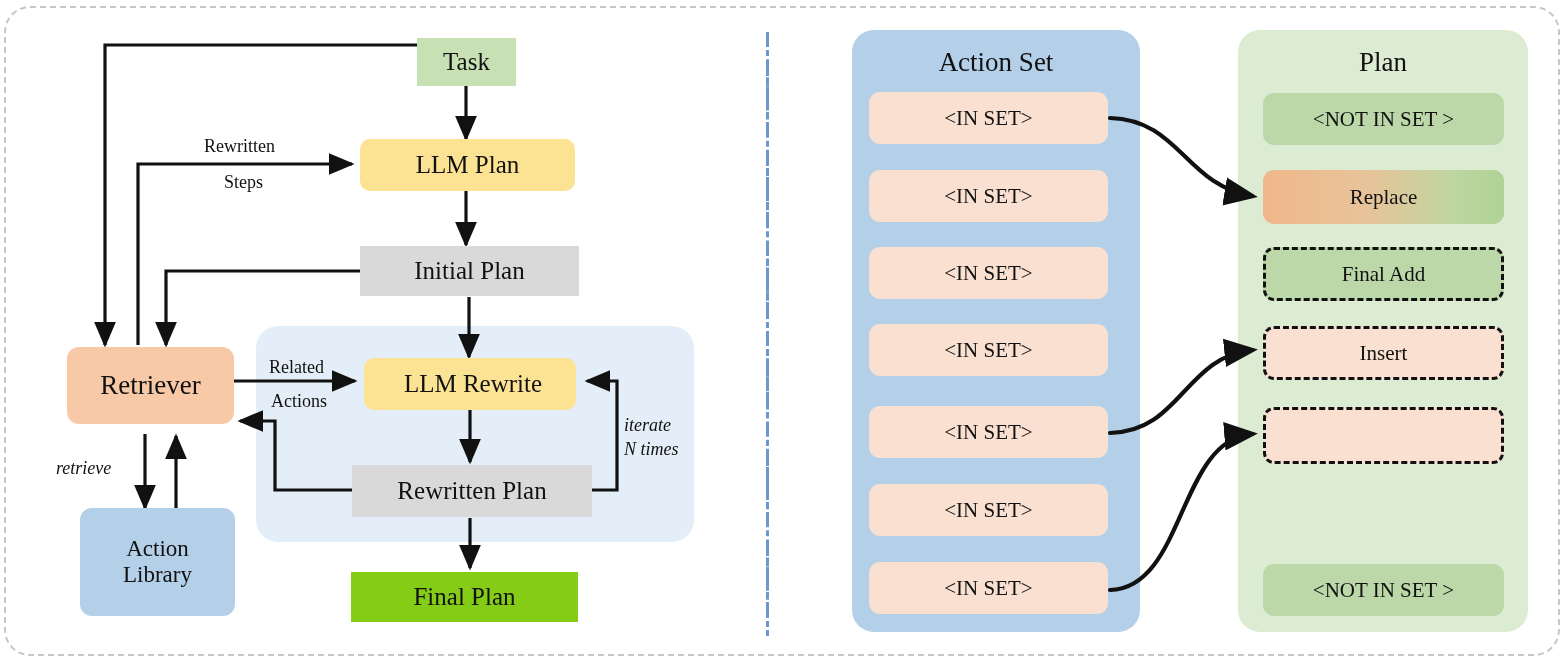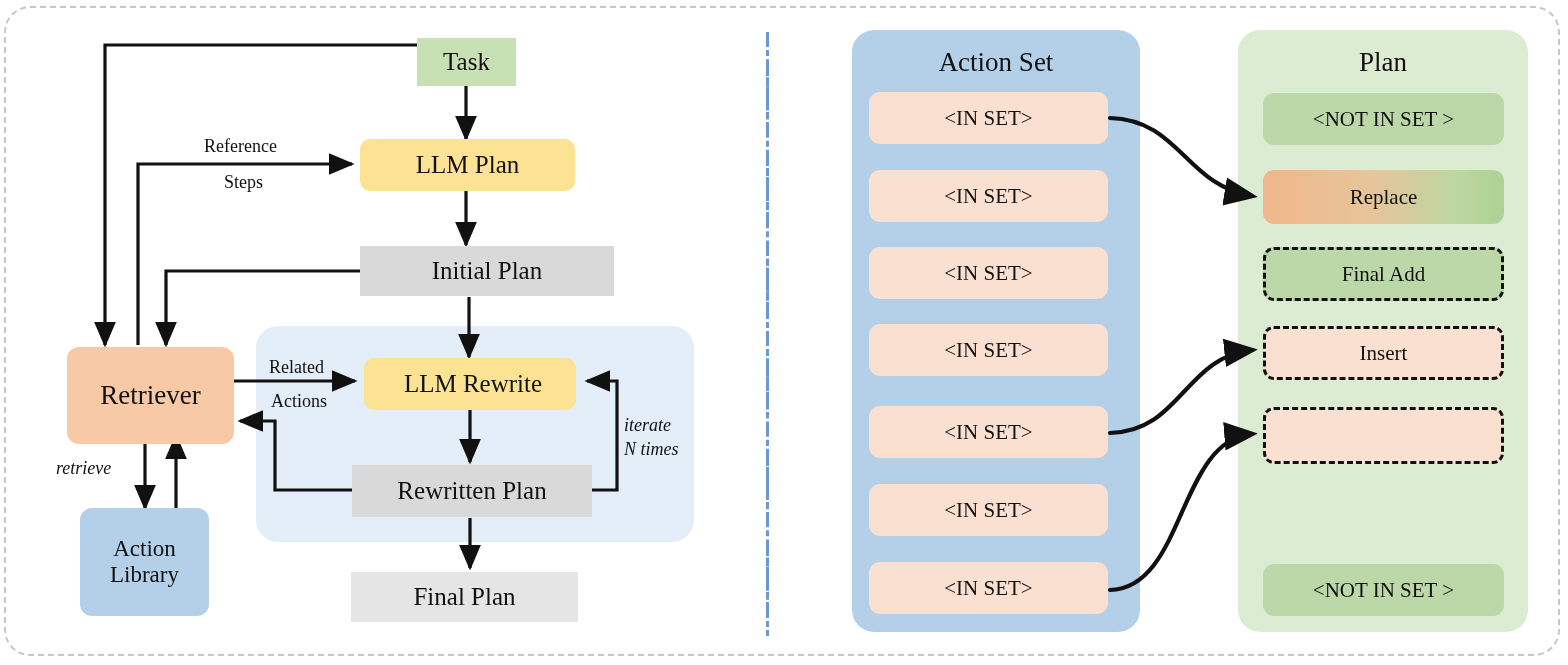--- a/index.html
+++ b/index.html
@@ -22,21 +22,21 @@
 
   
   .node{
     position:absolute;box-sizing:border-box;display:flex;align-items:center;
     justify-content:center;text-align:center;color:#111;line-height:1.15;
     font-size:25px;z-index:4;
   }
   .n-task{background:#c7e0b4;}
   .n-llm{background:#fce293;border-radius:10px;}
   .n-plain{background:#d9d9d9;}
-  .n-final{background:#e5e5e5;}
+  .n-final{background:#84cc16;}
   .n-retriever{background:#f7c9a6;border-radius:12px;}
   .n-library{background:#b4cfe8;border-radius:12px;font-size:23px;}
 
   .rewrite-panel{
     position:absolute;left:256px;top:326px;width:438px;height:216px;
     background:#e4eef8;border-radius:22px;z-index:1;
   }
 
   
   .edges{position:absolute;left:0;top:0;width:1568px;height:665px;z-index:3;overflow:visible;}
@@ -110,46 +110,46 @@
   </svg>
 
   <div class="node n-task" style="left:417px;top:38px;width:99px;height:48px;">
     <span>Task</span>
   </div>
 
   <div class="node n-llm" style="left:360px;top:139px;width:215px;height:52px;">
     <span>LLM Plan</span>
   </div>
 
-  <div class="node n-plain" style="left:360px;top:246px;width:254px;height:50px;">
+  <div class="node n-plain" style="left:360px;top:246px;width:219px;height:50px;">
     <span>Initial Plan</span>
   </div>
 
-  <div class="node n-retriever" style="left:67px;top:347px;width:167px;height:97px;font-size:27px;">
+  <div class="node n-retriever" style="left:67px;top:347px;width:167px;height:77px;font-size:27px;">
     <span>Retriever</span>
   </div>
 
-  <div class="node n-library" style="left:80px;top:508px;width:129px;height:108px;flex-direction:column;">
+  <div class="node n-library" style="left:80px;top:508px;width:155px;height:108px;flex-direction:column;">
     <span>Action</span>
     <span>Library</span>
   </div>
 
   <div class="node n-llm" style="left:364px;top:358px;width:212px;height:52px;padding-left:6px;">
     <span>LLM Rewrite</span>
   </div>
 
   <div class="node n-plain" style="left:352px;top:465px;width:240px;height:52px;">
     <span>Rewritten Plan</span>
   </div>
 
   <div class="node n-final" style="left:351px;top:572px;width:227px;height:50px;">
     <span>Final Plan</span>
   </div>
 
-  <div class="edge-label" style="left:204px;top:136px;">Reference</div>
+  <div class="edge-label" style="left:204px;top:136px;">Rewritten</div>
   <div class="edge-label" style="left:224px;top:172px;">Steps</div>
   <div class="edge-label" style="left:269px;top:357px;">Related</div>
   <div class="edge-label" style="left:271px;top:391px;">Actions</div>
   <div class="edge-label ital" style="left:56px;top:458px;">retrieve</div>
   <div class="edge-label ital" style="left:624px;top:413px;line-height:1.35;">
     <div>iterate</div>
     <div>N times</div>
   </div>
 
   <div class="col-panel col-actionset" style="left:852px;top:30px;width:288px;height:602px;">

